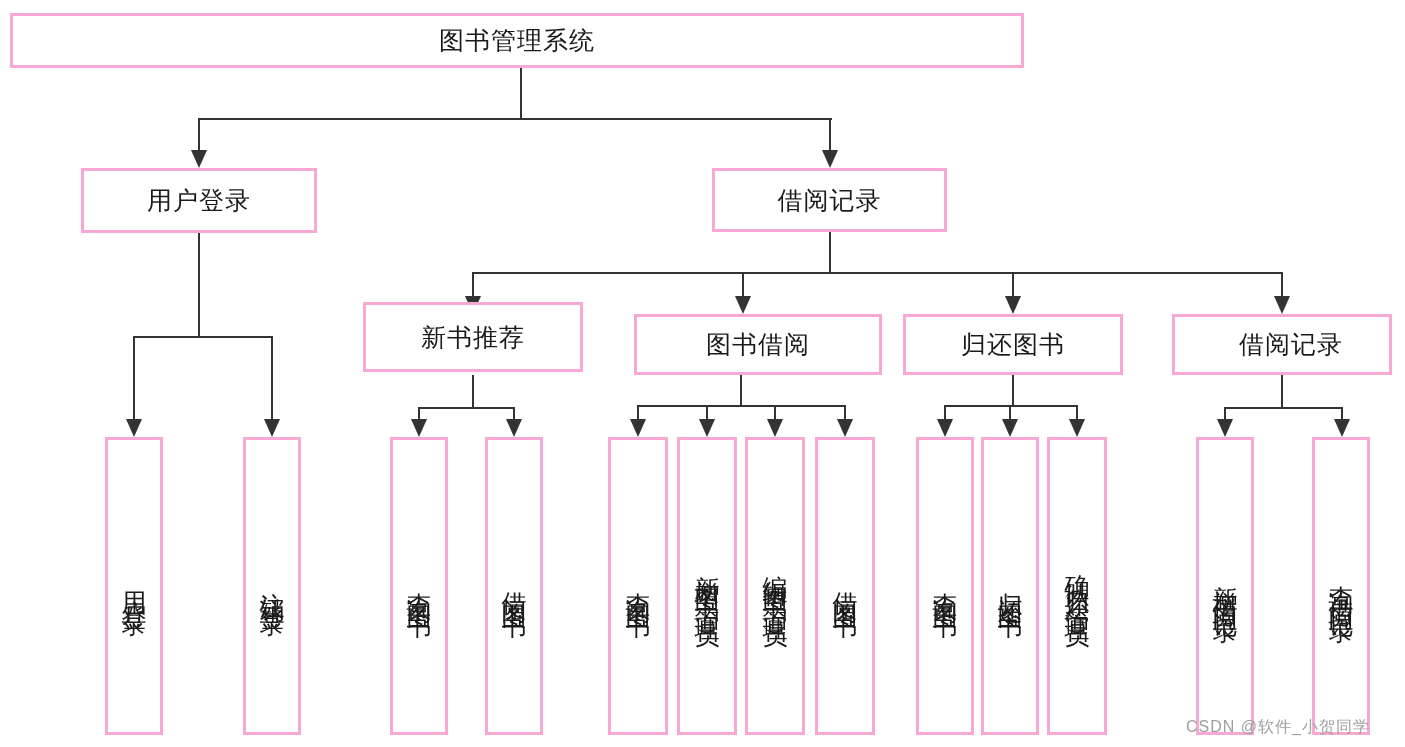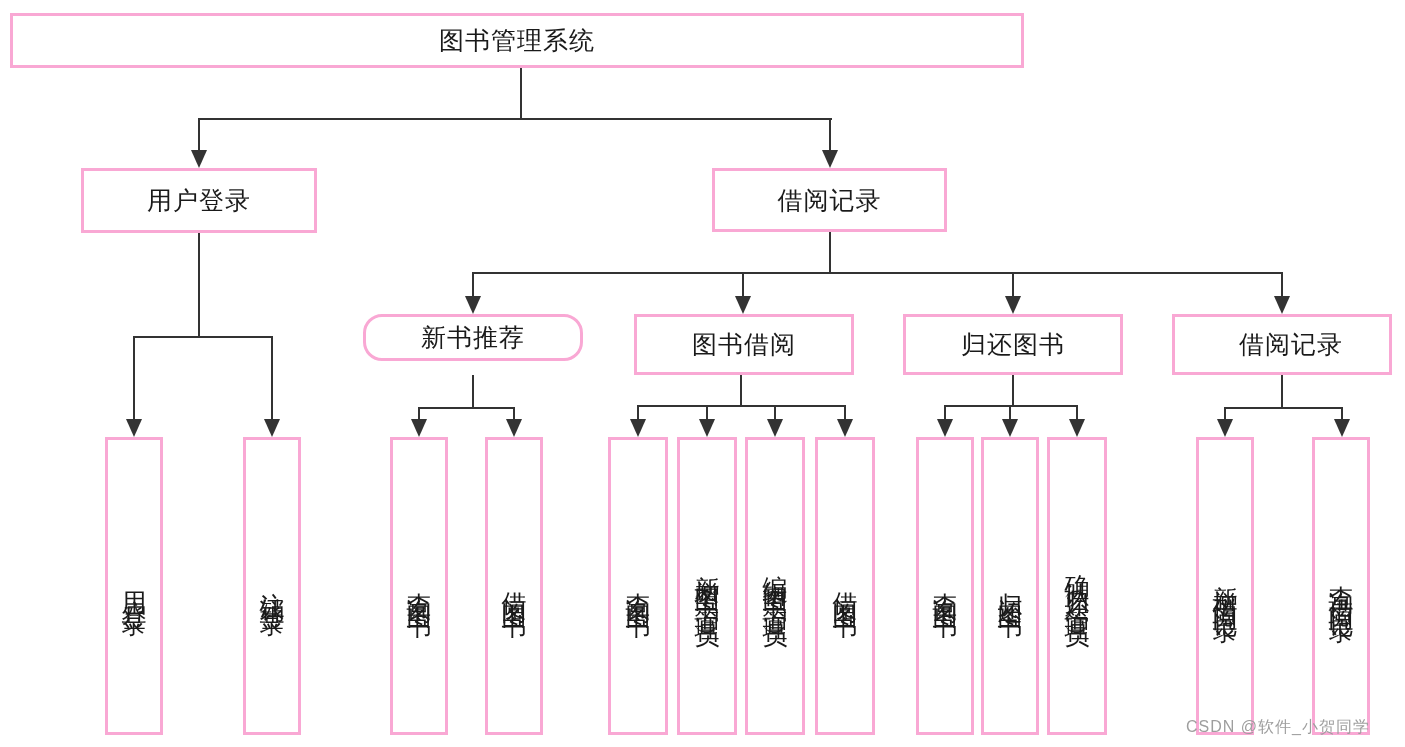--- a/index.html
+++ b/index.html
@@ -63,25 +63,25 @@
   </div>
 
   <div class="node" style="left:81px; top:168px; width:236px; height:65px;">
     <span>用户登录</span>
   </div>
 
   <div class="node" style="left:712px; top:168px; width:235px; height:64px;">
     <span>借阅记录</span>
   </div>
 
-  <div class="node" style="left:363px; top:314px; width:220px; height:47px;border-radius:19px;">
+  <div class="node" style="left:363px; top:302px; width:220px; height:70px;">
     <span>新书推荐</span>
   </div>
 
-  <div class="node" style="left:634px; top:314px; width:220px; height:61px;">
+  <div class="node" style="left:634px; top:314px; width:248px; height:61px;">
     <span>图书借阅</span>
   </div>
 
   <div class="node" style="left:903px; top:314px; width:220px; height:61px;">
     <span>归还图书</span>
   </div>
 
   <div class="node" style="left:1172px; top:314px; width:220px; height:61px;padding-left:18px;">
     <span>借阅记录</span>
   </div>

